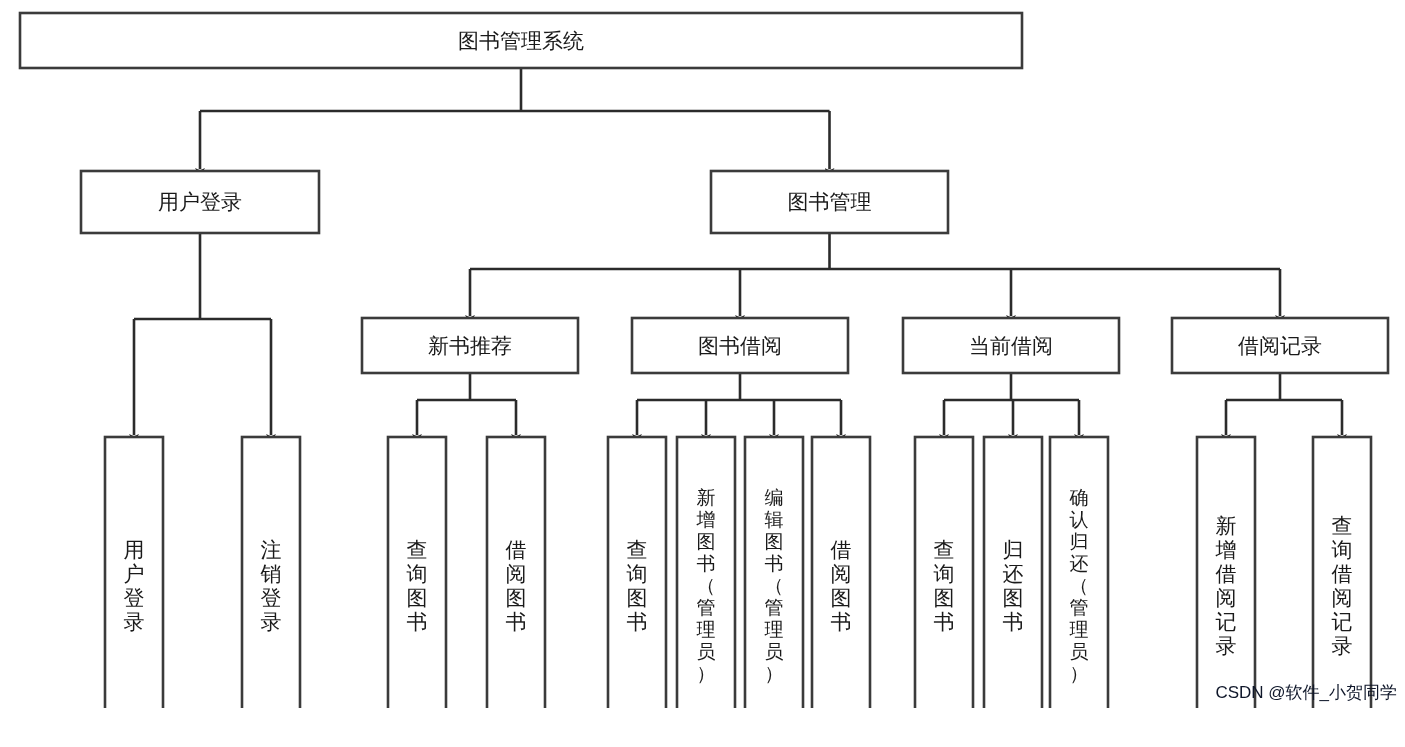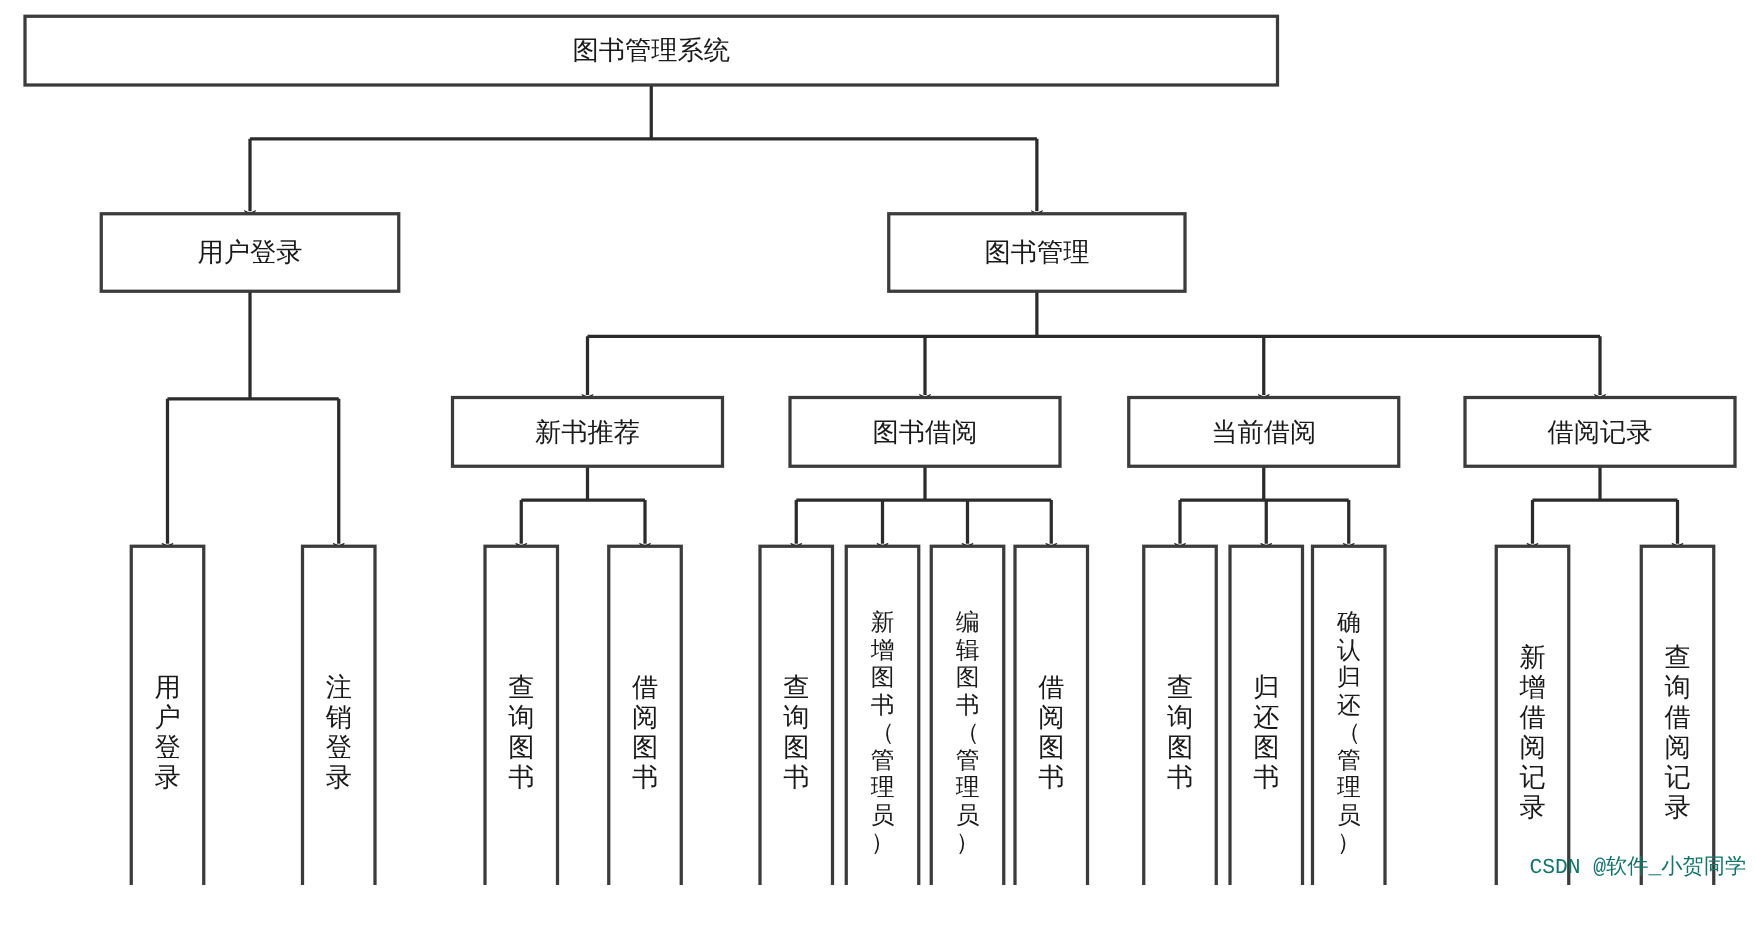--- a/index.html
+++ b/index.html
@@ -31,23 +31,23 @@
   }
   .edge-line {
     stroke: #2b2b2b;
     stroke-width: 2.6;
     fill: none;
   }
   .watermark-text {
     position: absolute;
     right: 8px;
     bottom: 4px;
-    font-family: Liberation Mono, monospace;
+    font-family: Liberation Sans, sans-serif;
     font-size: 17px;
-    color: #0f766e;
+    color: #0f172a;
     white-space: nowrap;
     user-select: none;
   }
 </style>
 </head>
 <body>
 
 <div id="diagram-root">
 
   <svg class="flow-svg" viewBox="0 0 1405 747">

